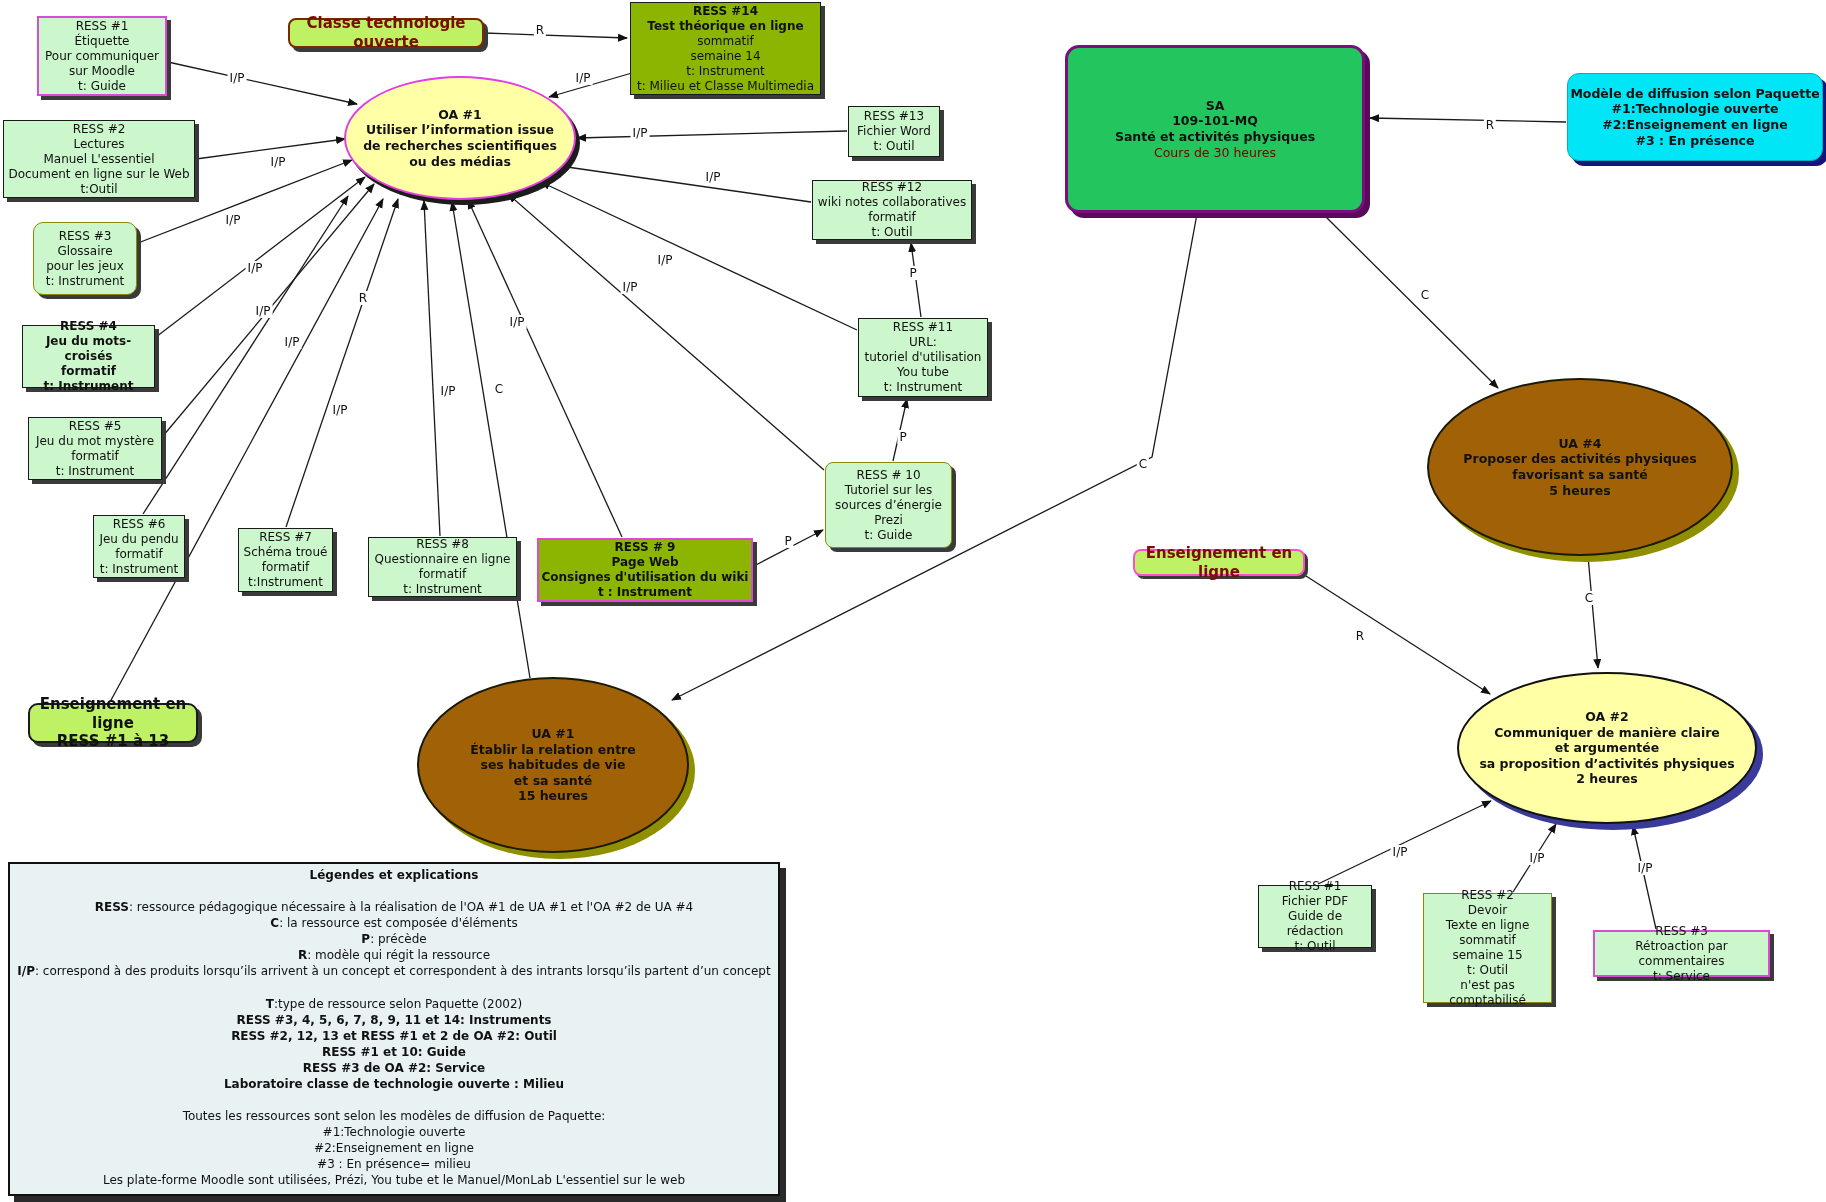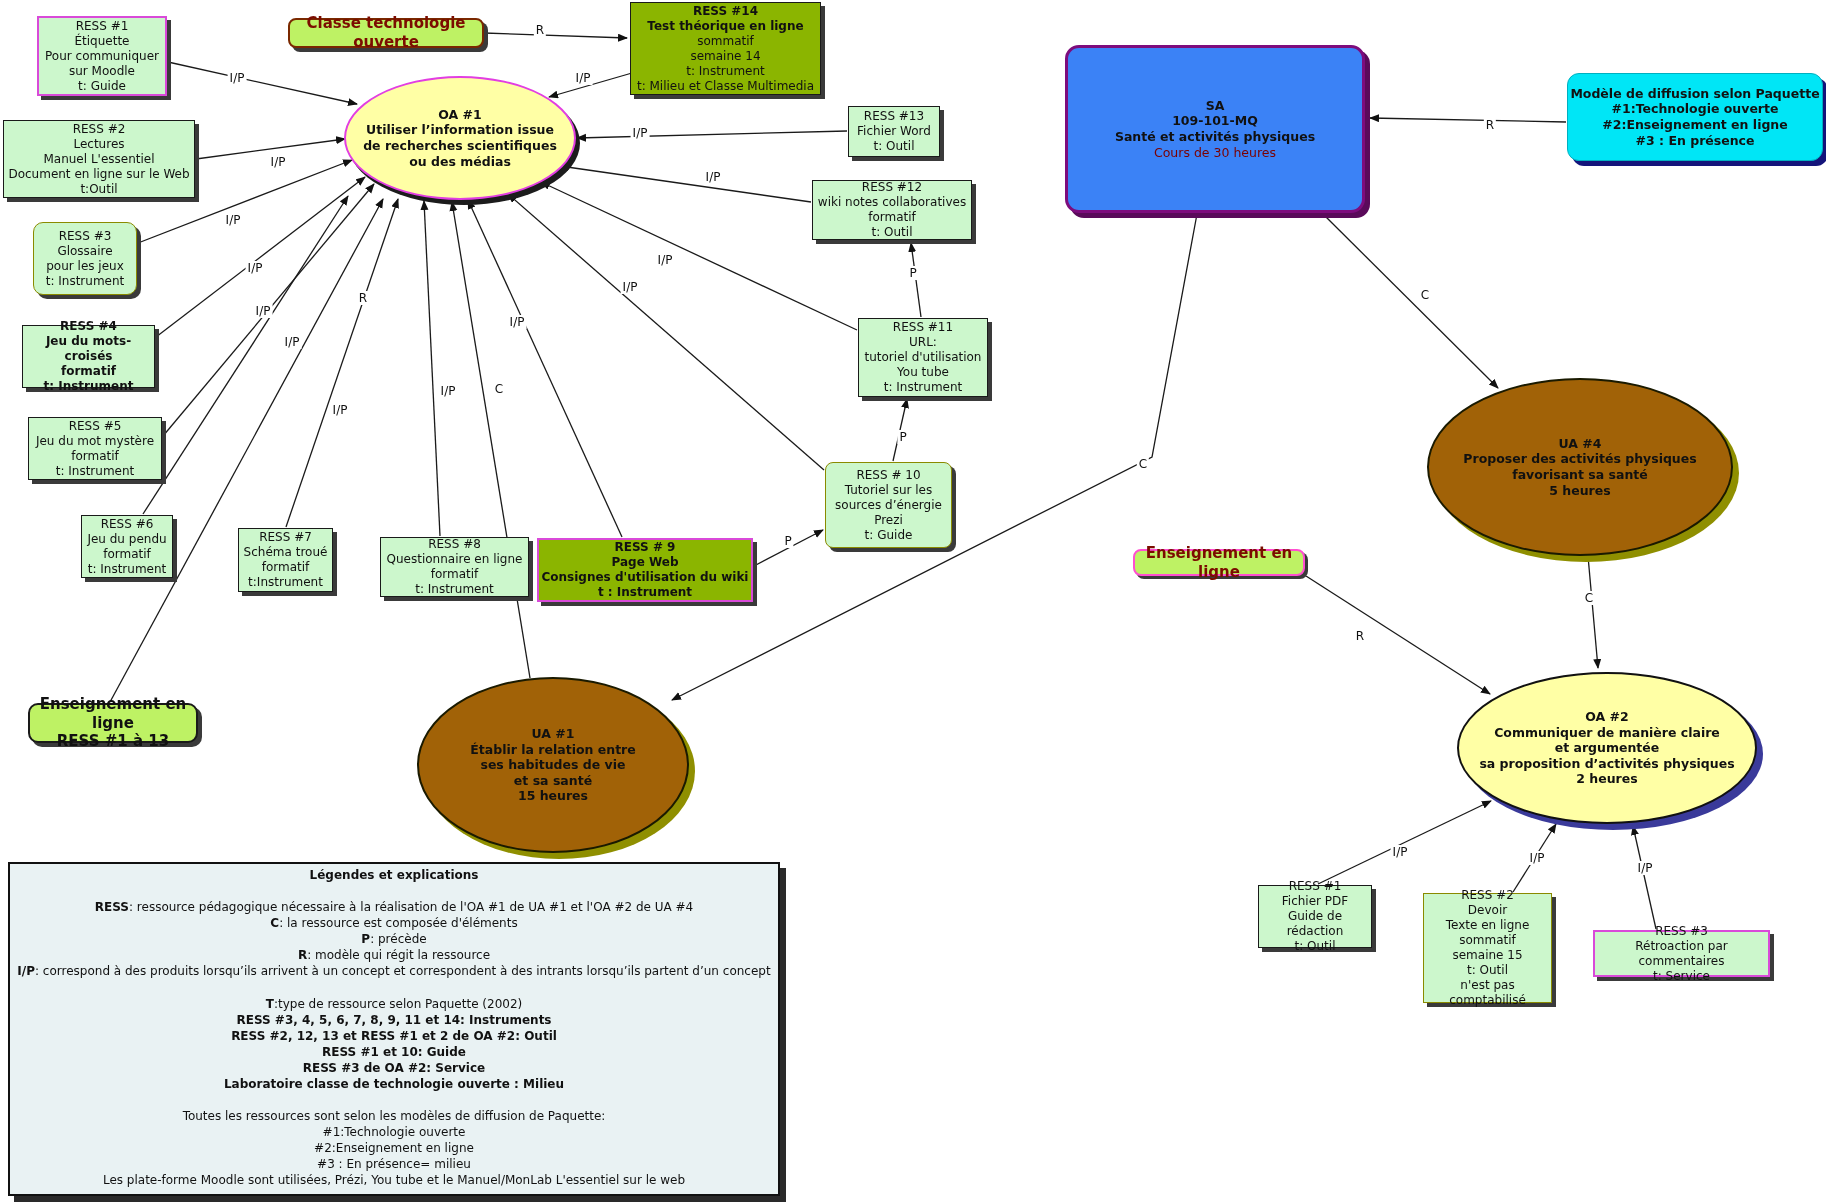--- a/index.html
+++ b/index.html
@@ -15,21 +15,21 @@
   .r12{border-radius:8px;}
   .olivebox{background:#8bb500;border:1.5px solid #1a1a1a;box-shadow:4px 4px 0 #3a3a3a;padding:2px;}
   .bold{font-weight:bold;}
   .ellipse{border-radius:50%;font-weight:bold;font-size:12.5px;}
   .e-pale{background:#ffffa5;}
   .e-bright{background:#a16207;border:2px solid #1a1a00;box-shadow:6px 6px 0 #8f8f00;}
   .oa1{border:2.5px solid #e23ee2;box-shadow:4px 5px 0 #1c1c1c;}
   .oa2{border:2px solid #111;box-shadow:6px 6px 0 #3a3a9a;}
   .orange{background:#bef264;font-weight:bold;font-size:15px;}
   .darkred{color:#7b0c00;}
-  .sa{background:#3b82f6;border:3px solid #7d0c7d;border-radius:14px;box-shadow:5px 5px 0 #5a0a5a;
+  .sa{background:#22c55e;border:3px solid #7d0c7d;border-radius:14px;box-shadow:5px 5px 0 #5a0a5a;
       flex-direction:column;font-size:12.5px;}
   .sa .sub{color:#7a0000;font-weight:normal;}
   .cyanbox{background:#00e6f6;border:1px solid #00b0c0;border-radius:12px;box-shadow:5px 5px 0 #14147a;
       font-weight:bold;font-size:12.5px;}
   .el{position:absolute;transform:translate(-50%,-50%);font-size:12px;background:#fff;padding:0 2px;}
   .legend{position:absolute;left:8px;top:862px;width:772px;height:334px;background:#e9f2f3;
       border:2px solid #111;box-shadow:6px 6px 0 #2a2a2a;box-sizing:border-box;
       font-size:12px;line-height:1.34;text-align:center;padding-top:3px;}
   .legend .ltitle{font-weight:bold;}
 </style>
@@ -125,29 +125,29 @@
 pour les jeux
 t: Instrument</span></div>
   <div class="node greenbox" style="left:22px;top:325px;width:133px;height:63px;font-weight:bold;"><span>RESS #4
 Jeu du mots-croisés
 formatif
 t: Instrument</span></div>
   <div class="node greenbox" style="left:28px;top:417px;width:134px;height:63px;"><span>RESS #5
 Jeu du mot mystère
 formatif
 t: Instrument</span></div>
-  <div class="node greenbox" style="left:81px;top:515px;width:92px;height:63px;"><span>RESS #6
+  <div class="node greenbox" style="left:93px;top:515px;width:92px;height:63px;"><span>RESS #6
 Jeu du pendu
 formatif
 t: Instrument</span></div>
   <div class="node greenbox" style="left:238px;top:528px;width:95px;height:64px;"><span>RESS #7
 Schéma troué
 formatif
 t:Instrument</span></div>
-  <div class="node greenbox" style="left:380px;top:537px;width:149px;height:60px;"><span>RESS #8
+  <div class="node greenbox" style="left:368px;top:537px;width:149px;height:60px;"><span>RESS #8
 Questionnaire en ligne
 formatif
 t: Instrument</span></div>
   <div class="node olivebox bold" style="left:537px;top:538px;width:216px;height:64px;border:2px solid #d94ad9;"><span>RESS # 9
 Page Web
 Consignes d'utilisation du wiki
 t : Instrument</span></div>
   <div class="node greenbox b-olive r12" style="left:825px;top:462px;width:127px;height:86px;"><span>RESS # 10
 Tutoriel sur les
 sources d’énergie

